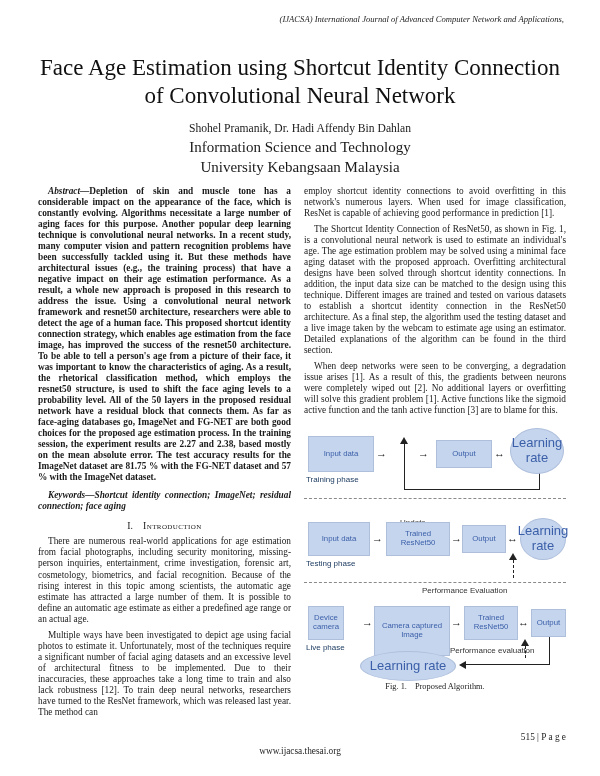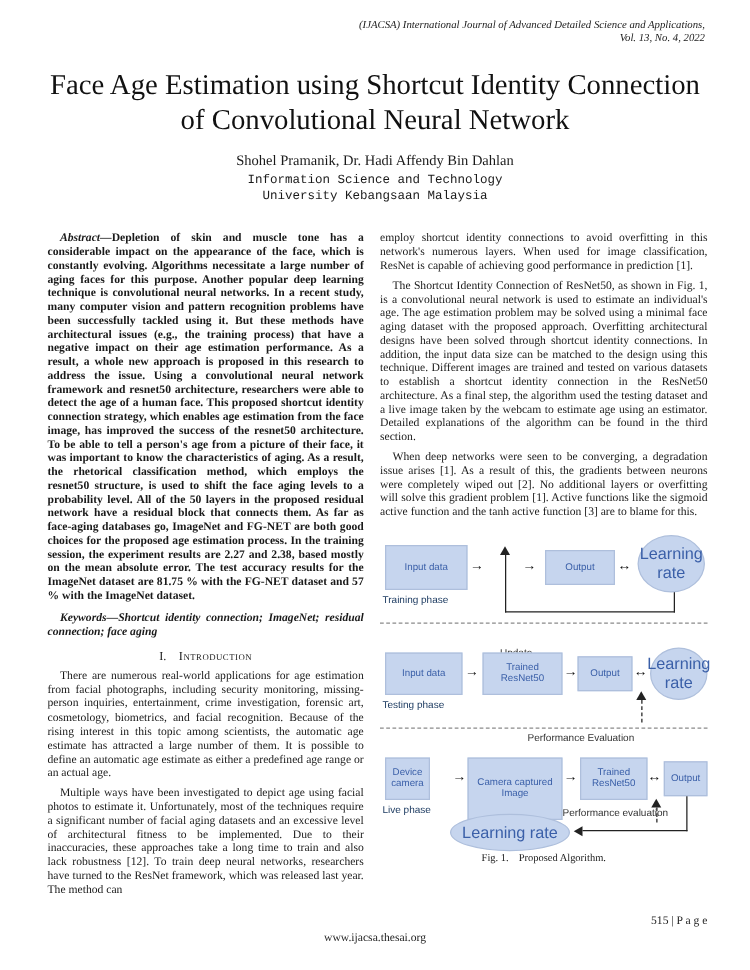--- a/index.html
+++ b/index.html
@@ -23,21 +23,21 @@
     position:absolute;top:54px;left:40px;right:40px;
     text-align:center;
     font-size:23px;line-height:1.22;
     font-weight:400;color:#111;
   }
   .author-block{
     position:absolute;top:122px;left:40px;right:40px;
     text-align:center;
   }
   .author-names{font-size:11.6px;margin-bottom:3px;}
-  .affil-line{font-size:10px;line-height:1.3;font-family:Liberation Mono, monospace;}
+  .affil-line{font-size:15px;line-height:1.3;}
   .columns{
     position:absolute;top:186px;left:38px;right:34px;
     display:flex;gap:13px;
   }
   .col{width:50%;}
   .para{
     text-align:justify;
     font-size:9.3px;line-height:1.185;
     margin:0 0 5px 0;
     text-indent:10px;
@@ -97,22 +97,21 @@
     position:absolute;left:0;right:0;bottom:20px;
     text-align:center;font-size:9.3px;color:#222;
   }
 </style>
 </head>
 <body>
 
 <div class="page">
 
   <div class="journal-header">
-    <div>(IJACSA) International Journal of Advanced Detailed Science and Applications,</div>
-    <div>Vol. 13, No. 4, 2022</div>
+    <div>(IJACSA) International Journal of Advanced Computer Network and Applications,</div>
   </div>
 
   <div class="paper-title">Face Age Estimation using Shortcut Identity Connection of Convolutional Neural Network</div>
 
   <div class="author-block">
     <div class="author-names">Shohel Pramanik, Dr. Hadi Affendy Bin Dahlan</div>
     <div class="affil-line">Information Science and Technology</div>
     <div class="affil-line">University Kebangsaan Malaysia</div>
   </div>
 

